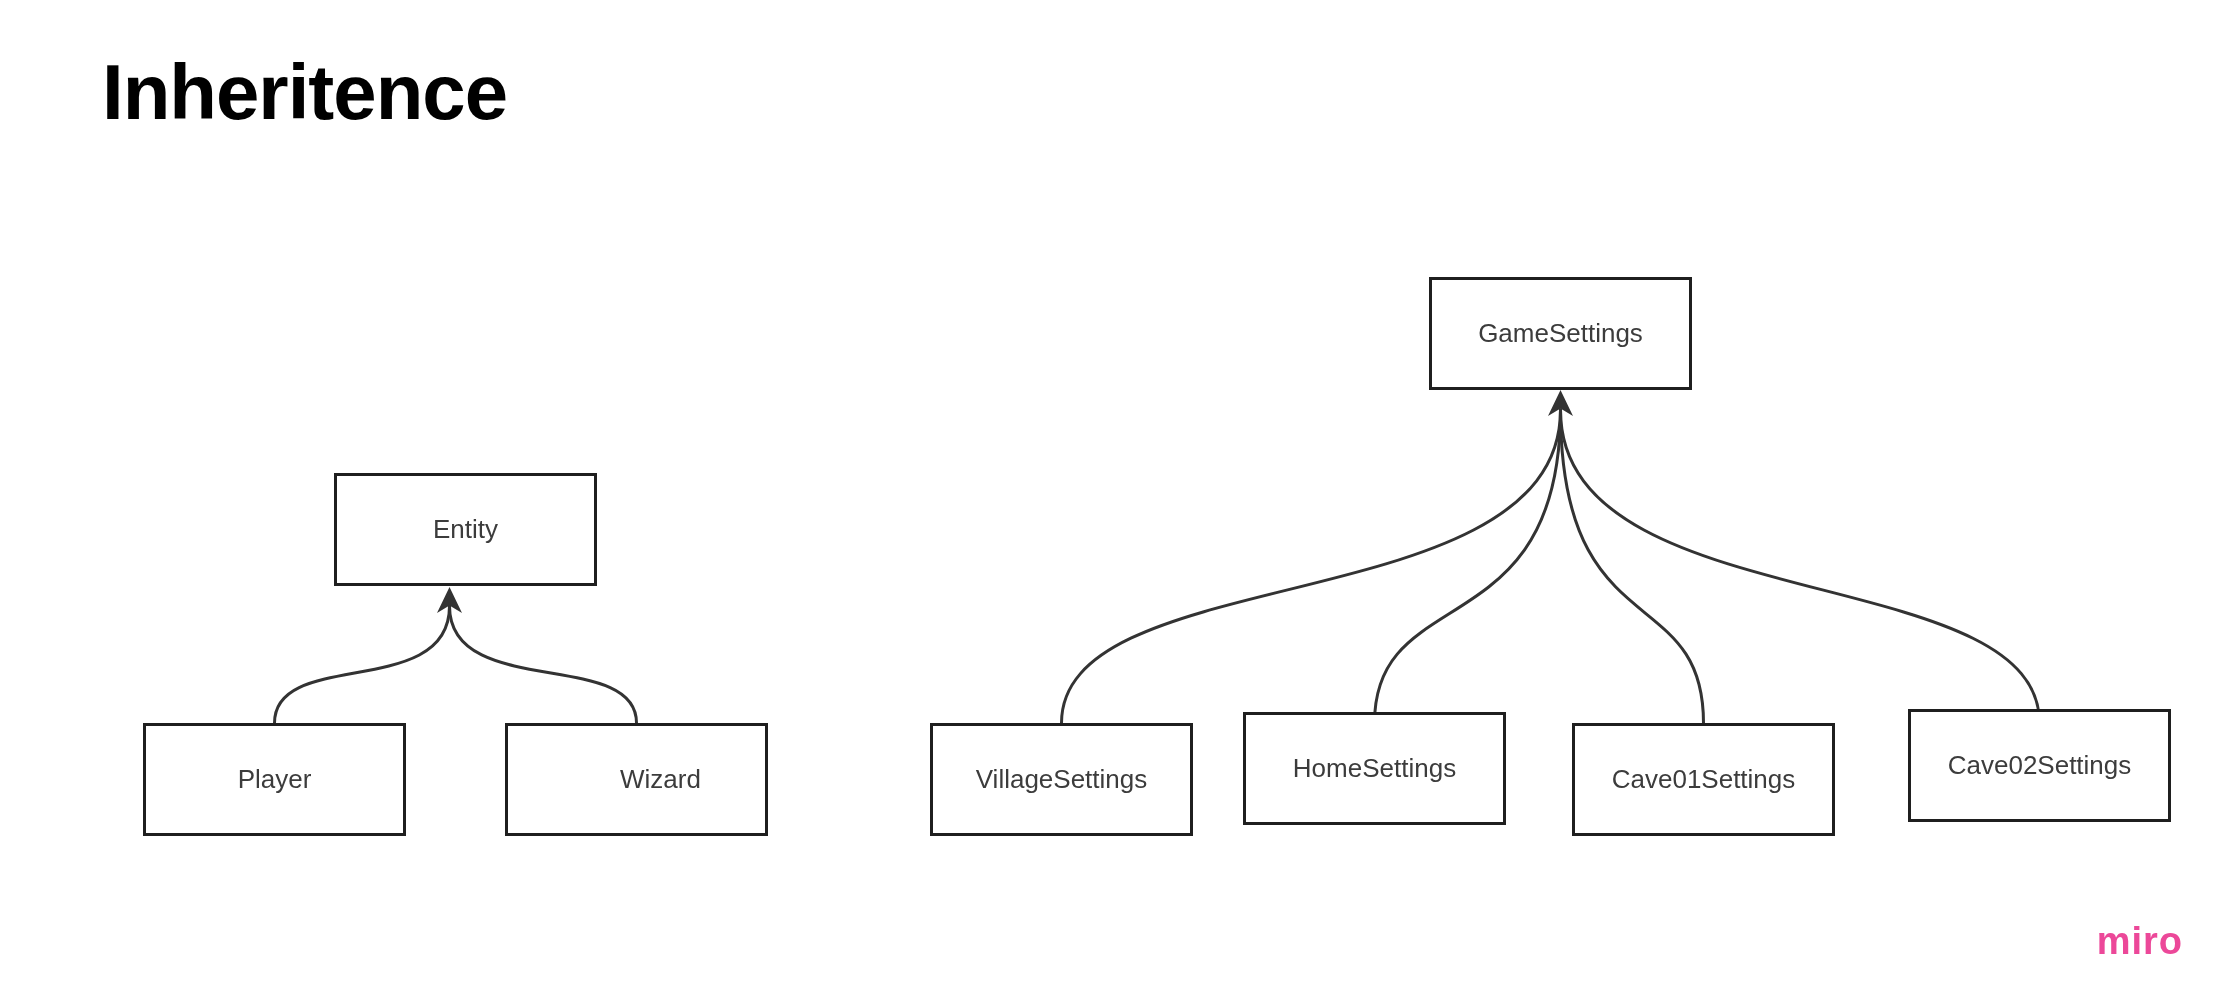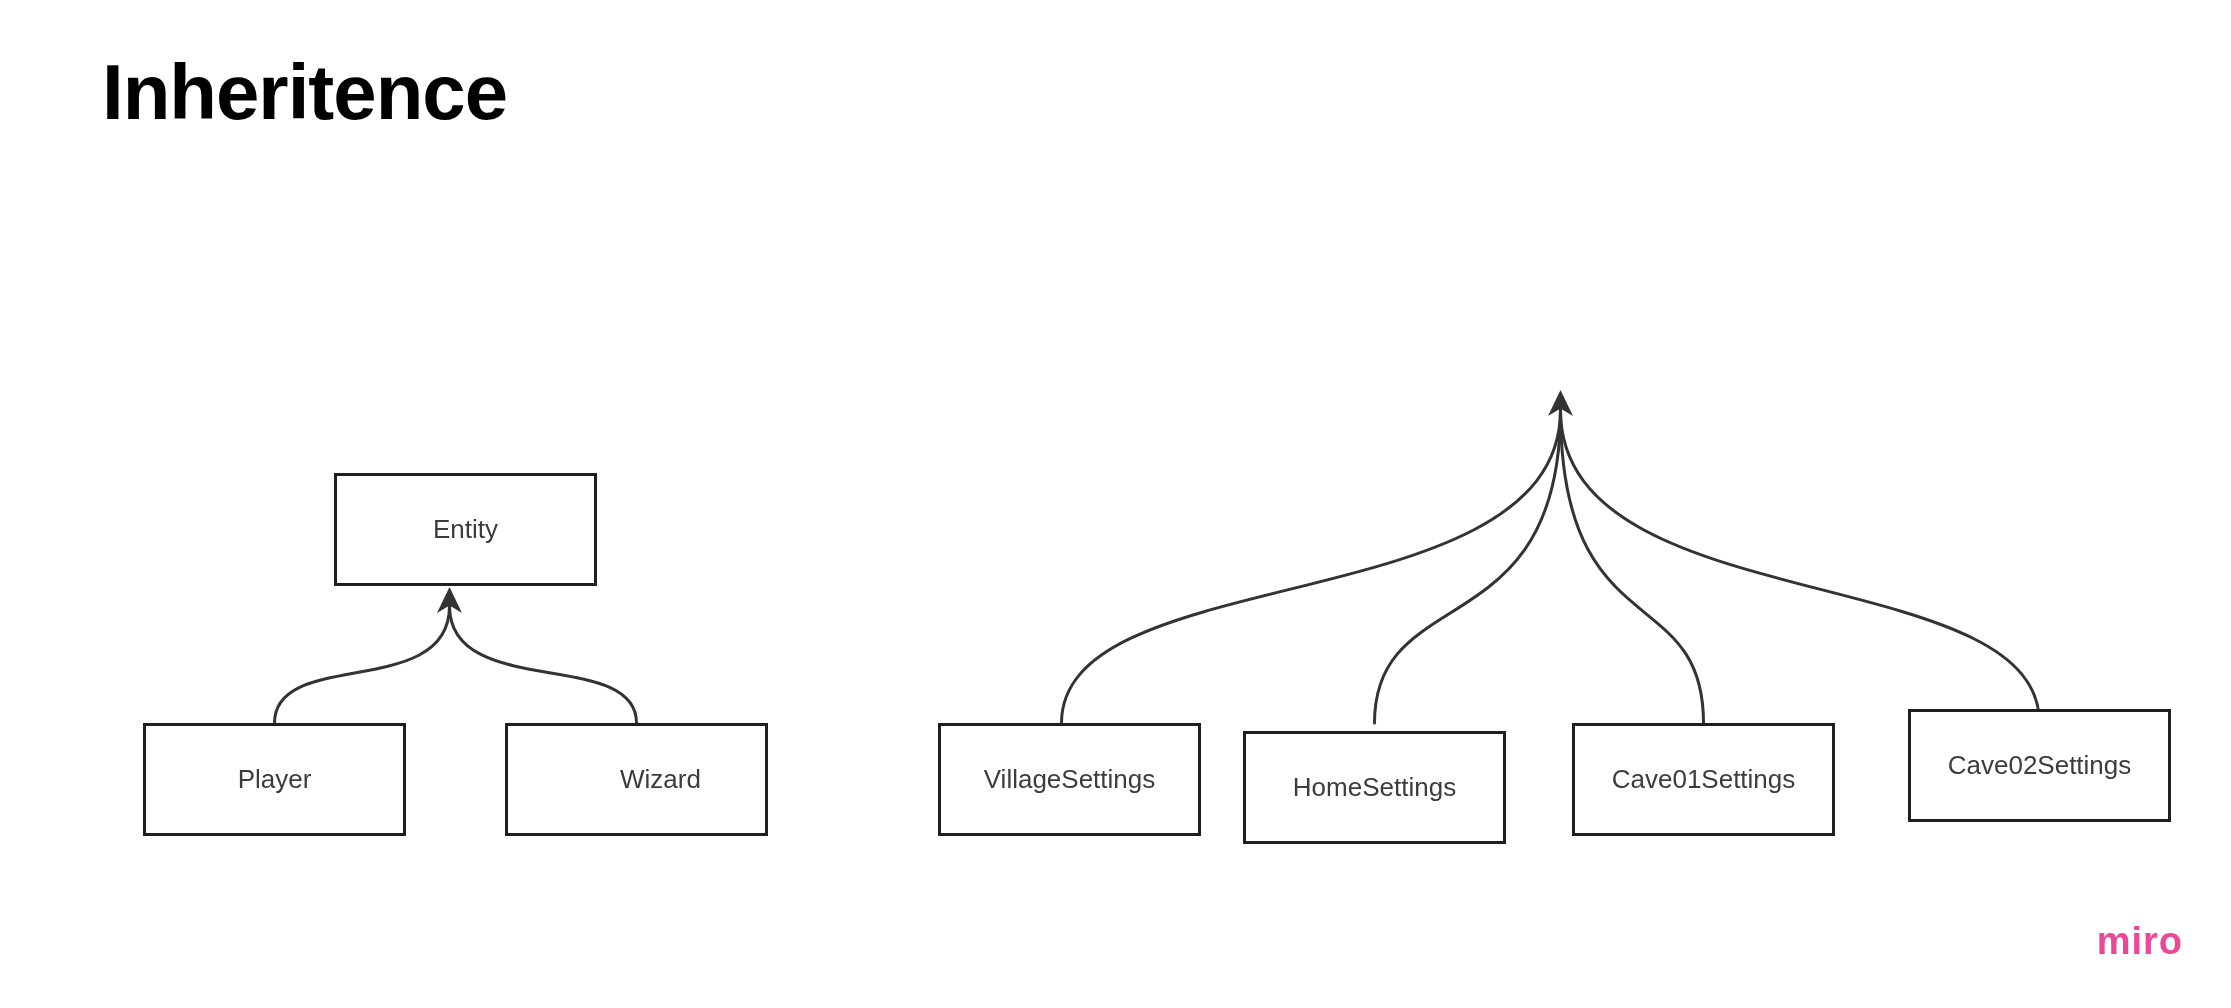--- a/index.html
+++ b/index.html
@@ -95,26 +95,29 @@
   </div>
 
   <div class="node" style="left:143px; top:723px;">
     <span class="node-label">Player</span>
   </div>
 
   <div class="node" style="left:505px; top:723px;padding-left:48px;">
     <span class="node-label">Wizard</span>
   </div>
 
+  <div class="node" style="left:1429px; top:277px;">
+    <span class="node-label">GameSettings</span>
+  </div>
 
-  <div class="node" style="left:930px; top:723px;margin-left:8px;">
+  <div class="node" style="left:930px; top:723px;">
     <span class="node-label">VillageSettings</span>
   </div>
 
-  <div class="node" style="left:1243px; top:731px;">
+  <div class="node" style="left:1243px; top:712px;">
     <span class="node-label">HomeSettings</span>
   </div>
 
   <div class="node" style="left:1572px; top:723px;">
     <span class="node-label">Cave01Settings</span>
   </div>
 
   <div class="node" style="left:1908px; top:709px;">
     <span class="node-label">Cave02Settings</span>
   </div>

